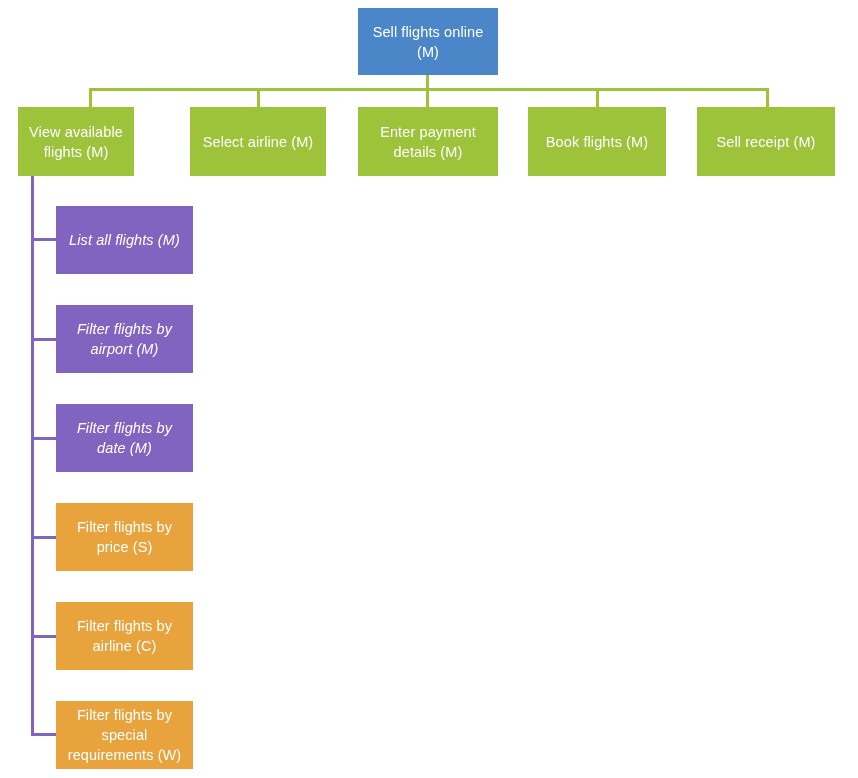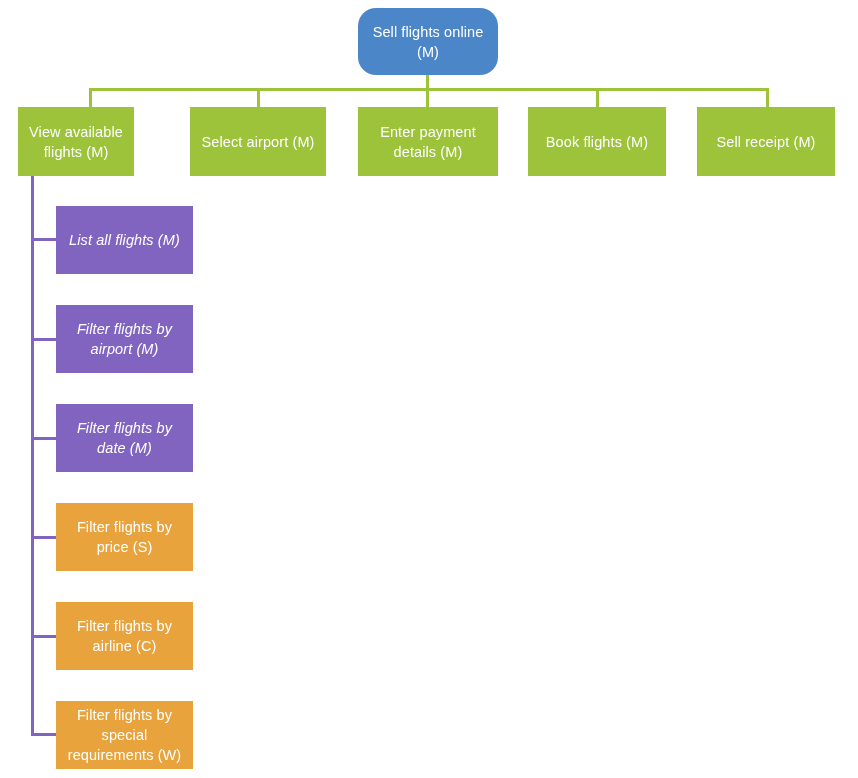--- a/index.html
+++ b/index.html
@@ -52,42 +52,42 @@
   }
   .conn.purple-line {
     background: #8064C0;
   }
 </style>
 </head>
 <body>
 
 <div id="canvas">
 
-  <div class="node root" style="left:358px; top:8px; width:140px; height:67px;border-radius:18px;">
+  <div class="node root" style="left:358px; top:8px; width:140px; height:67px;">
     <span class="node-label">Sell flights online
 (M)</span>
   </div>
 
   <div class="conn" style="left:426px; top:75px; width:3px; height:15px;"></div>
 
   <div class="conn" style="left:89px; top:88px; width:680px; height:3px;"></div>
 
   <div class="conn" style="left:89px; top:88px; width:3px; height:20px;"></div>
   <div class="conn" style="left:257px; top:88px; width:3px; height:20px;"></div>
   <div class="conn" style="left:426px; top:88px; width:3px; height:20px;"></div>
   <div class="conn" style="left:596px; top:88px; width:3px; height:20px;"></div>
   <div class="conn" style="left:766px; top:88px; width:3px; height:20px;"></div>
 
   <div class="node level1" style="left:18px; top:107px; width:116px; height:69px;justify-content:center;">
     <span class="node-label">View available
 flights (M)</span>
   </div>
 
   <div class="node level1" style="left:190px; top:107px; width:136px; height:69px;">
-    <span class="node-label">Select airport (M)</span>
+    <span class="node-label">Select airline (M)</span>
   </div>
 
   <div class="node level1" style="left:358px; top:107px; width:140px; height:69px;">
     <span class="node-label">Enter payment
 details (M)</span>
   </div>
 
   <div class="node level1" style="left:528px; top:107px; width:138px; height:69px;">
     <span class="node-label">Book flights (M)</span>
   </div>

